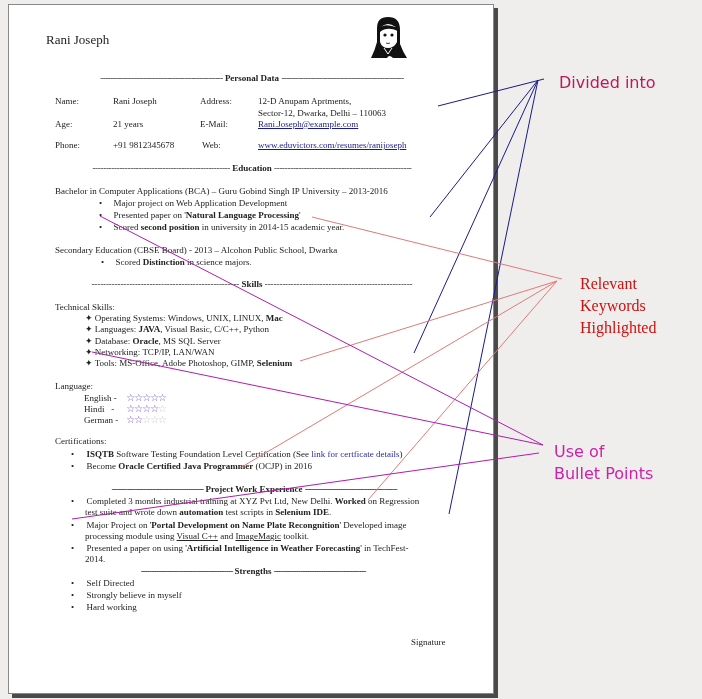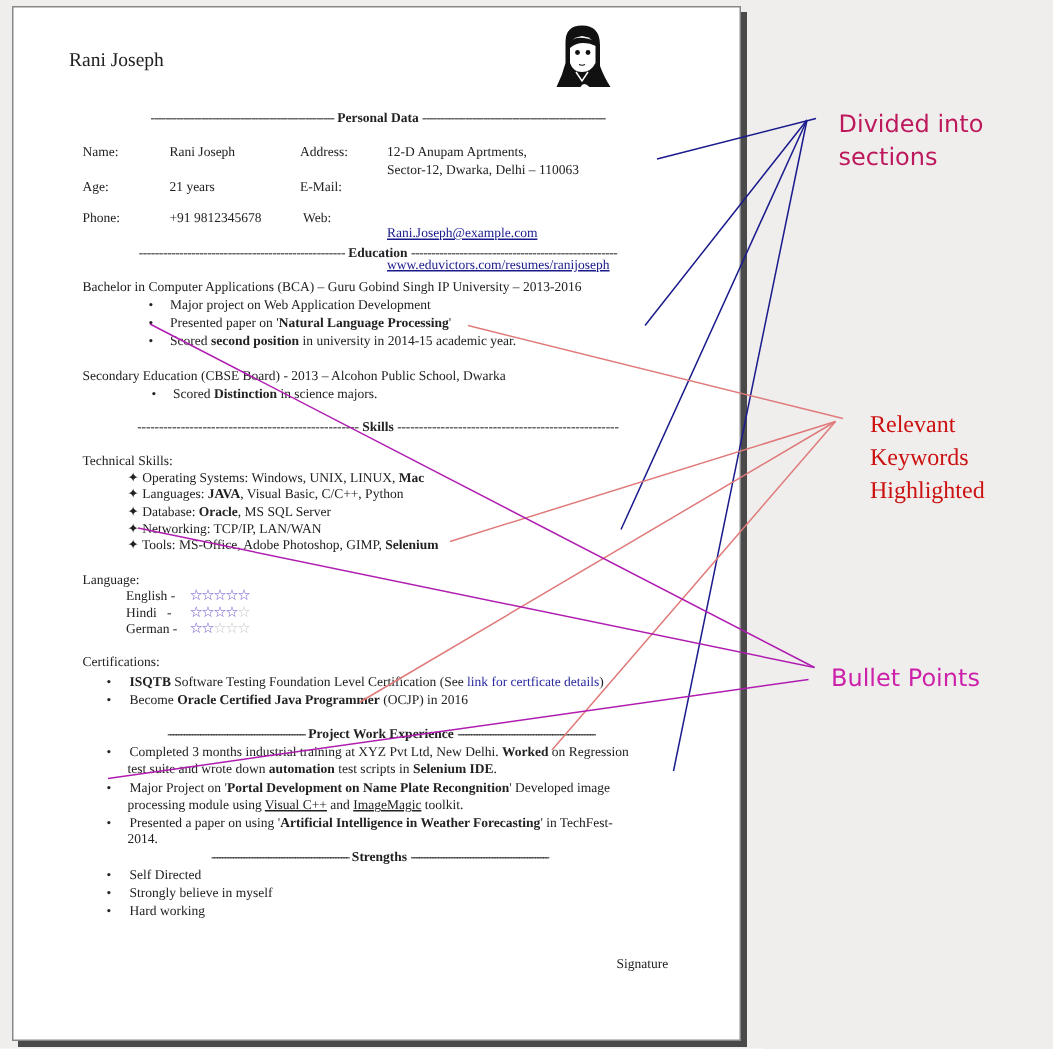--- a/index.html
+++ b/index.html
@@ -13,21 +13,21 @@
     position:absolute; left:8px; top:4px; width:484px; height:688px;
     background:#fff; border:1px solid #888;
     box-shadow:4px 4px 0 #4a4a4a;
   }
   .abs { position:absolute; white-space:nowrap; }
   .name { left:46px; top:32px; font-size:13px; color:#222; }
   .avatar { left:367px; top:14px; width:42px; height:46px; }
   .divider { font-size:9px; font-family:"Liberation Serif", serif; color:#222; text-align:center; width:400px; left:46px; }
   .divider b { font-weight:bold; }
   .t { font-size:9px; line-height:11px; }
-  .link { color:#1a1a8c; text-decoration:underline;margin-top:31px; }
+  .link { color:#1a1a8c; text-decoration:underline; }
   .plainlink { color:#2a2aa0; }
   .star-on { color:#6a4fc8; letter-spacing:-1px; font-size:10px; }
   .star-off { color:#c8c8c8; letter-spacing:-1px; font-size:10px; }
   .ann { position:absolute; font-family:"DejaVu Sans", sans-serif; font-size:16px; line-height:22px; }
   .ann-blue { color:#be185d; }
   .ann-red { color:#cc1111; }
   .ann-mag { color:#cc22aa; }
   svg.lines { position:absolute; left:0; top:0; width:702px; height:699px; pointer-events:none; }
   .ul { text-decoration:underline; }
 </style>
@@ -209,22 +209,22 @@
   </g>
   <g stroke="#b01cb0" stroke-width="1" fill="none">
     <line x1="543" y1="445" x2="100" y2="216"></line>
     <line x1="543" y1="445" x2="92" y2="352"></line>
     <line x1="539" y1="453" x2="72" y2="519"></line>
   </g>
 </svg>
 
 <div class="ann ann-blue" style="left:559px; top:72px;">
   <div>Divided into</div>
-  <div>sections</div>
 </div>
 <div class="ann ann-red" style="left:580px; top:273px;font-family:Liberation Serif, serif;">
   <div>Relevant</div>
   <div>Keywords</div>
   <div>Highlighted</div>
 </div>
 <div class="ann ann-mag" style="left:554px; top:441px;">
+  <div>Use of</div>
   <div>Bullet Points</div>
 </div>
 
 </body></html>

